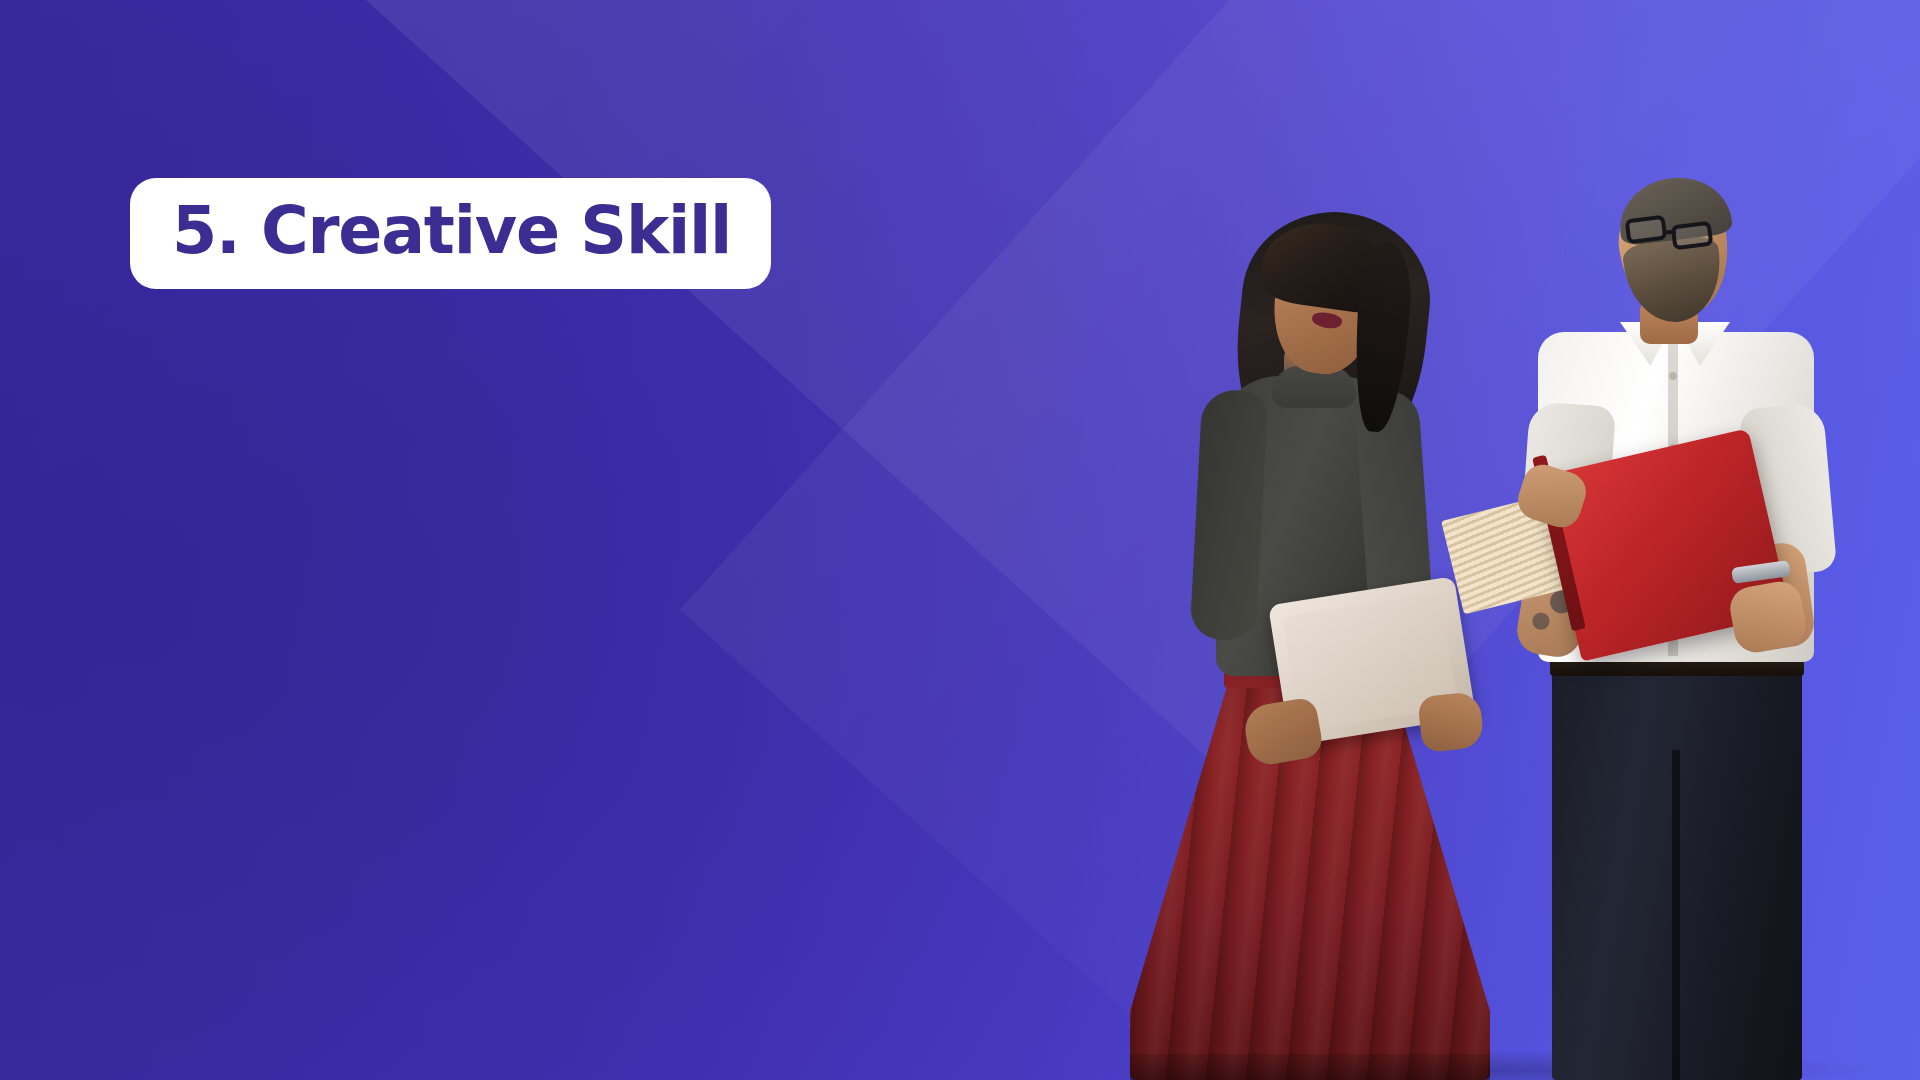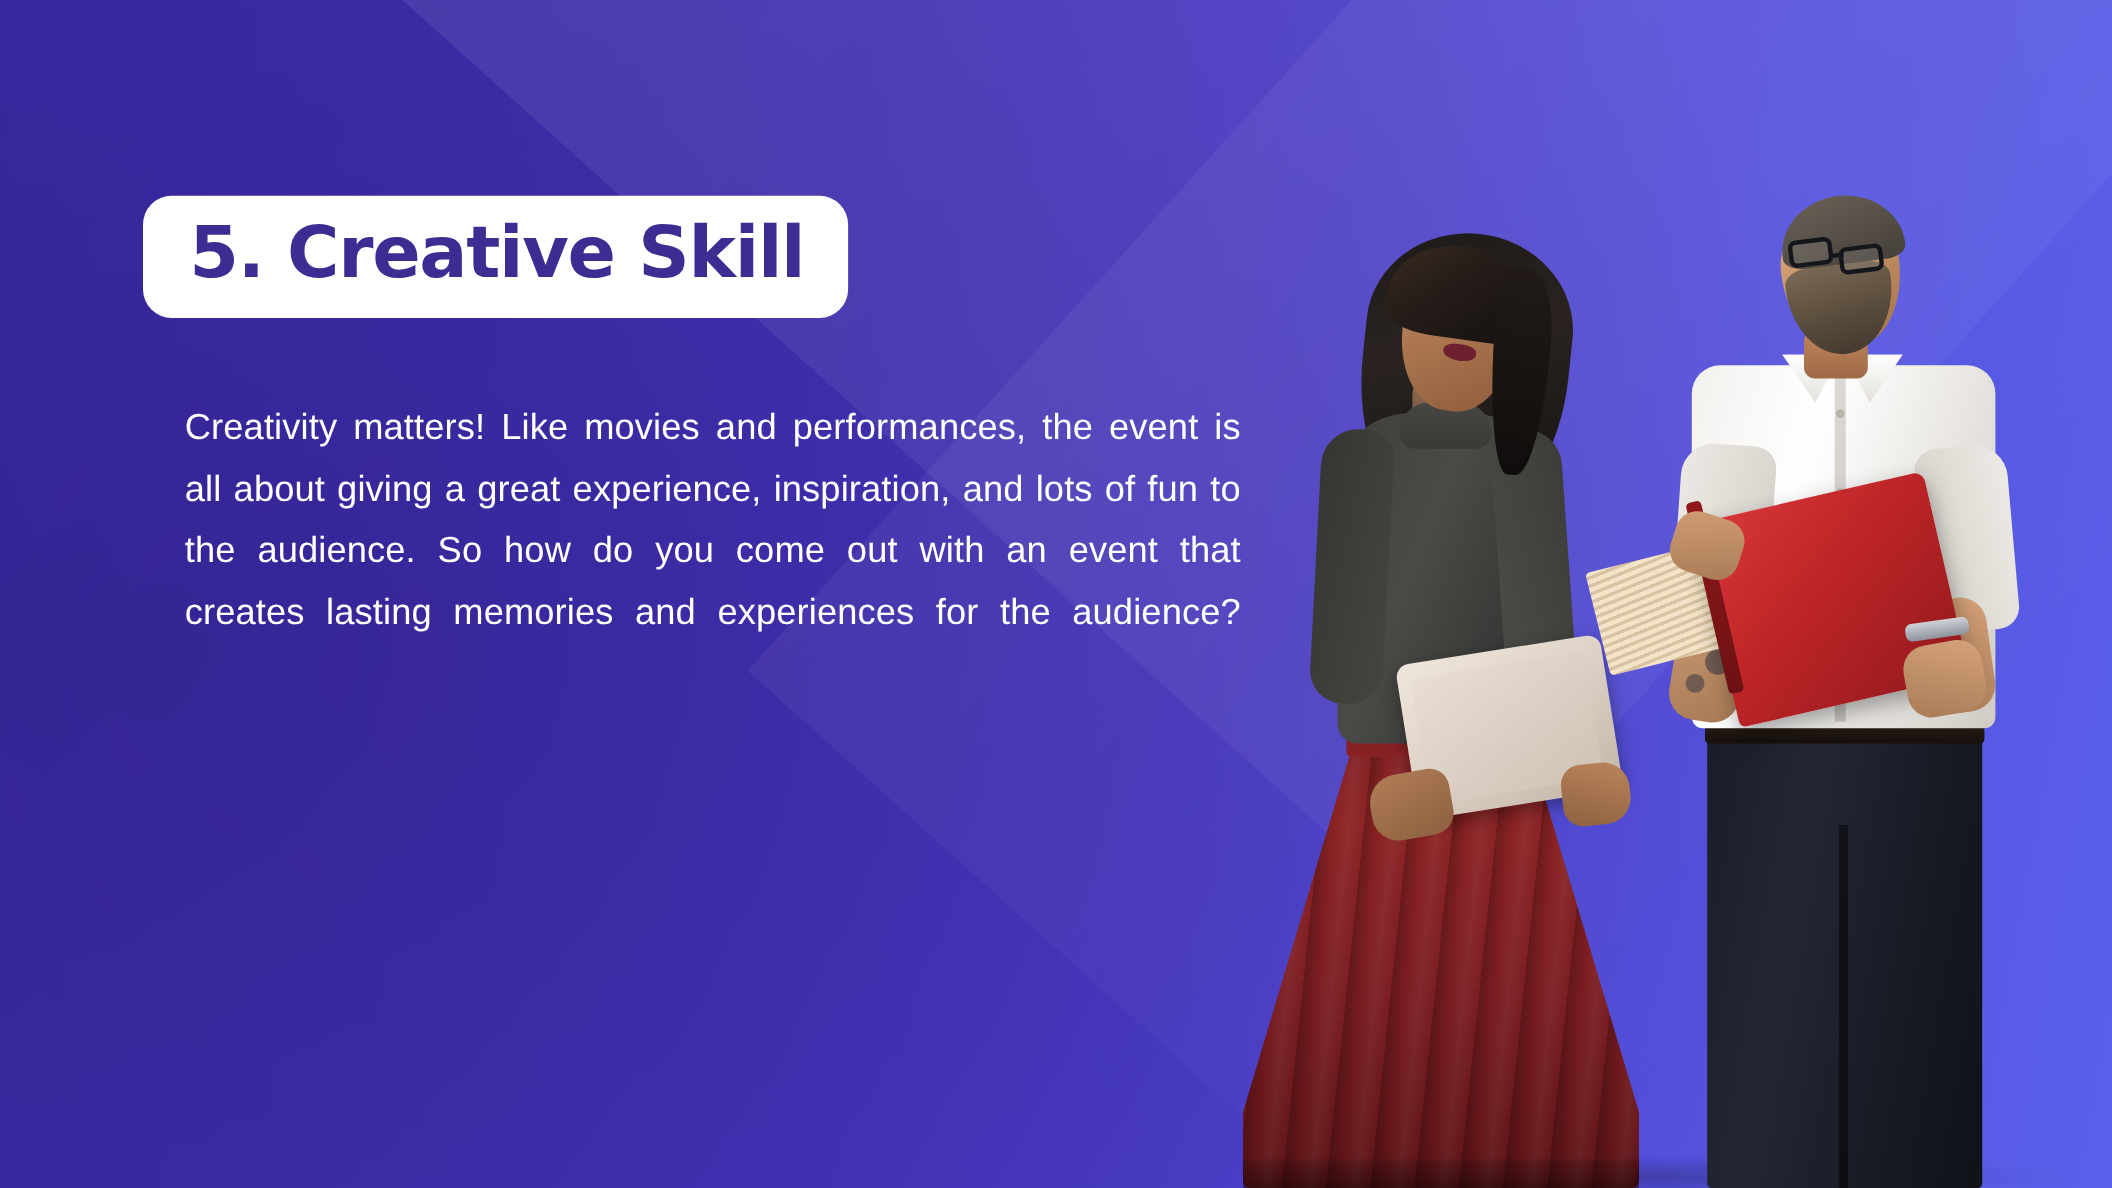--- a/index.html
+++ b/index.html
@@ -407,21 +407,20 @@
 
   <div class="bg-base"></div>
   <div class="bg-vignette"></div>
   <div class="bg-diag-a"></div>
   <div class="bg-diag-b"></div>
 
   <div class="title-card">
     <span class="title-text">5. Creative Skill</span>
   </div>
 
-  <p class="body-copy">Creativity matters! Like movies and performances, the event is all about giving a great experience, inspiration, and lots of fun to the audience. So how do you come out with an event that creates lasting memories and experiences for the audience?</p>
 
   <div class="photo">
 
     <div class="photo-shadow"></div>
 
     <div class="w-skirt"></div>
     <div class="w-skirt-hem"></div>
     <div class="w-waist"></div>
     <div class="w-hair-back"></div>
     <div class="w-torso"></div>

